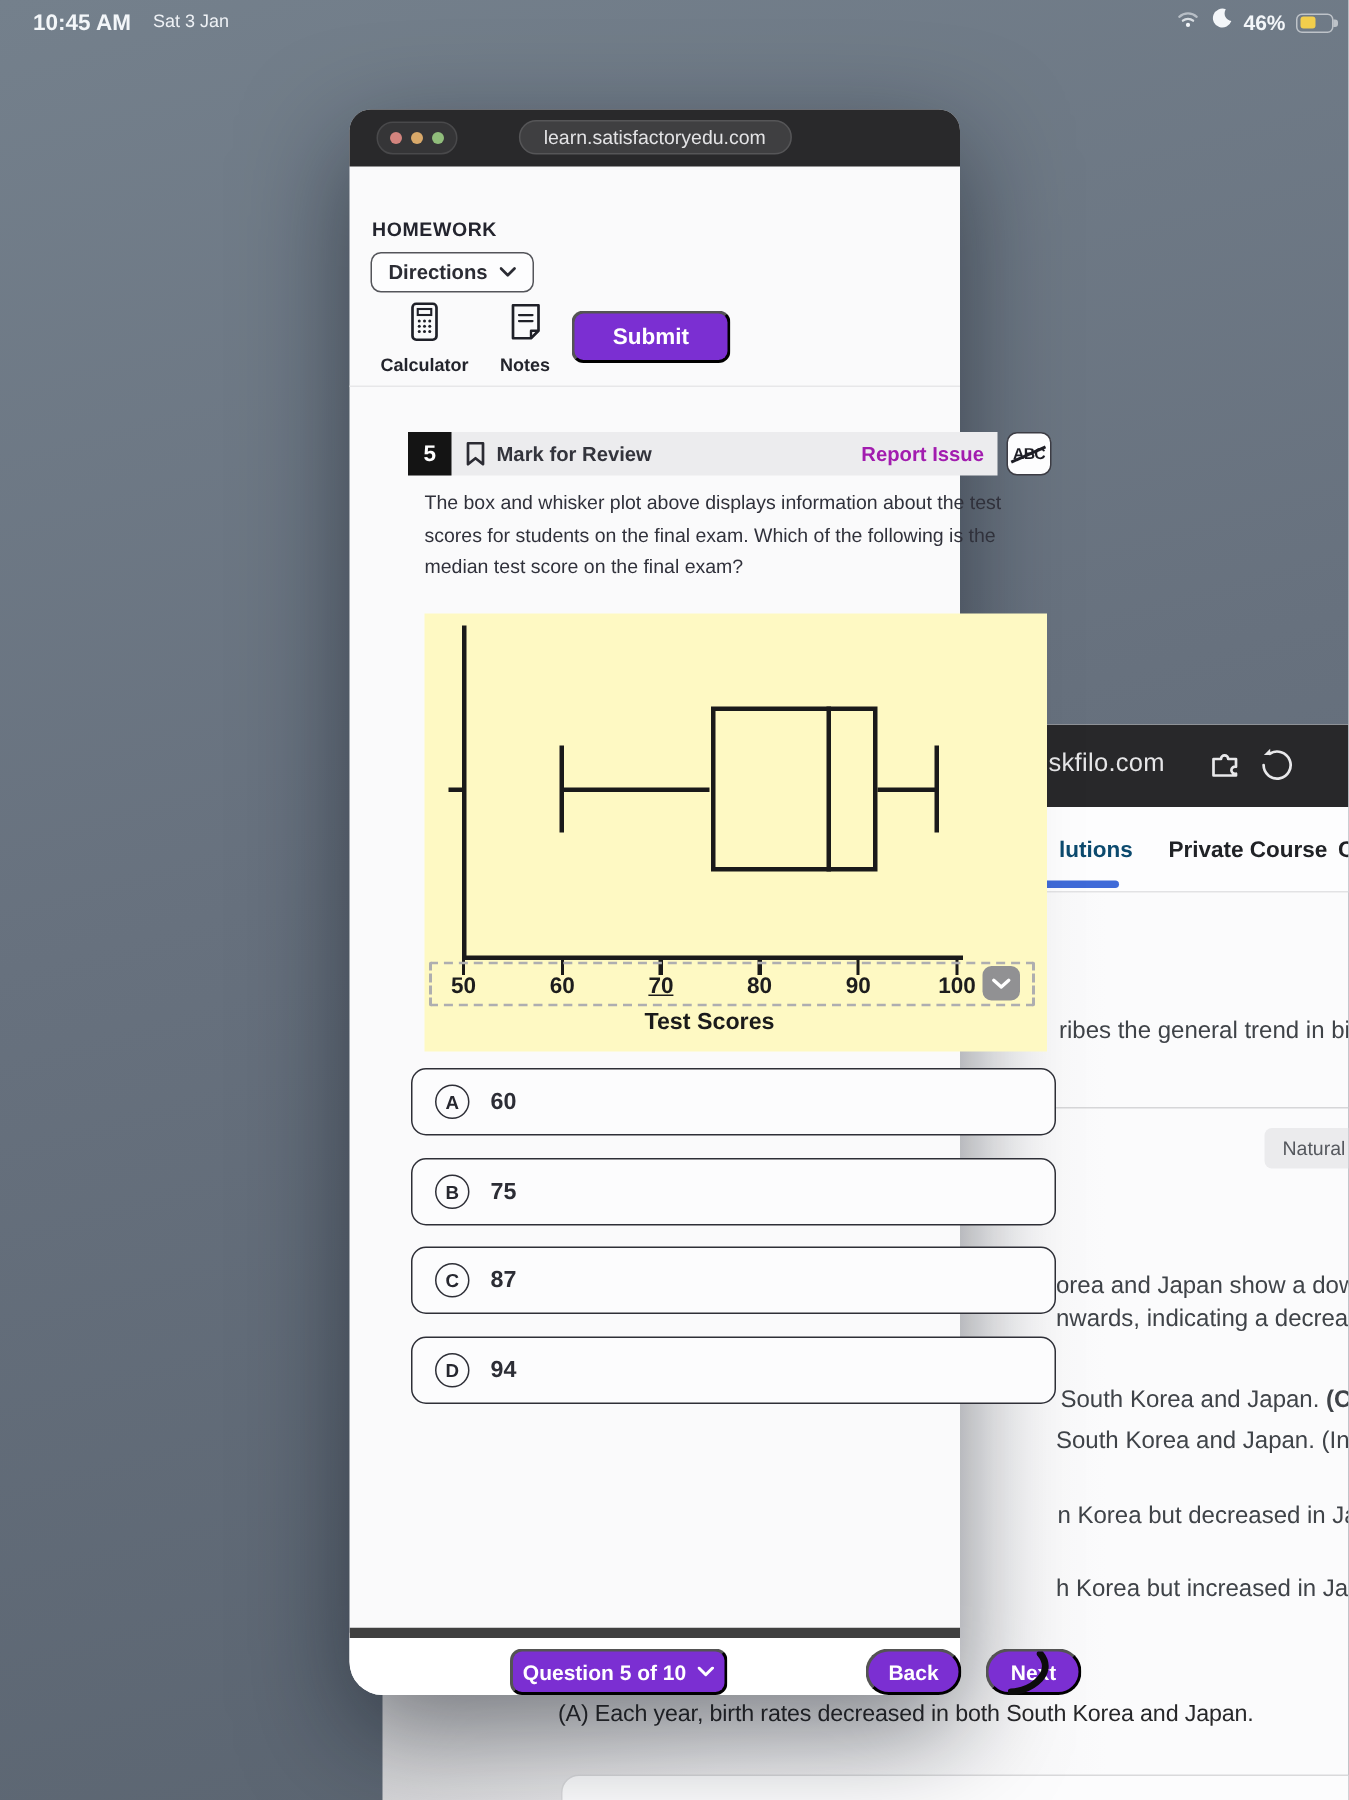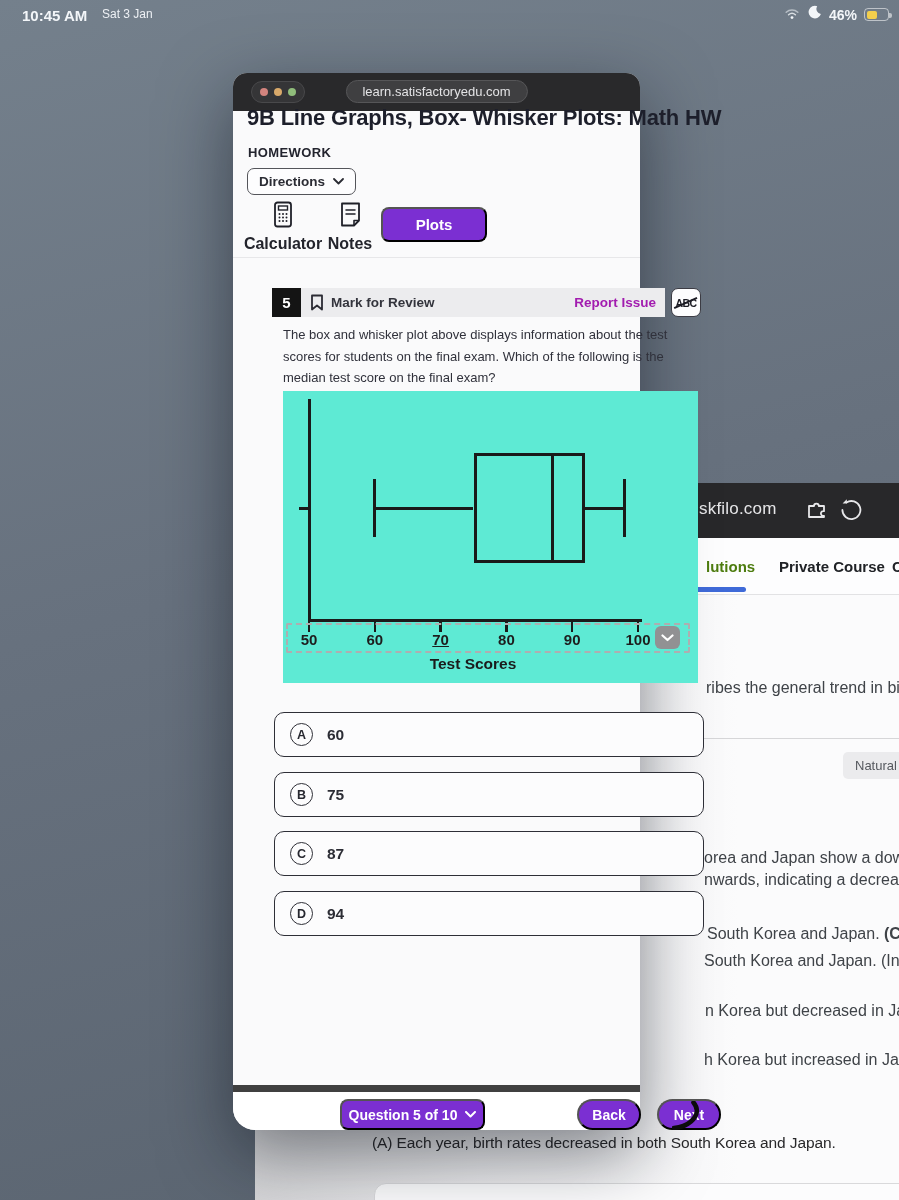--- a/index.html
+++ b/index.html
@@ -21,59 +21,59 @@
   .battery .nub { position:absolute; right:-3.5px; top:3.5px; width:2.5px; height:5px; background:rgba(255,255,255,.55); border-radius:0 2px 2px 0; }
 
   
   .bg-window { position:absolute; left:255px; top:483px; width:644px; height:717px; z-index:5;
     border-top-left-radius:10px; overflow:hidden; background:linear-gradient(to right,#d7d7d9 0%,#ececee 35%,#fbfbfc 75%); }
   .bg-titlebar { position:absolute; left:0; top:0; width:100%; height:55px; background:#28282a; }
   .bg-url { position:absolute; left:444px; top:16px; font-size:17px; color:#e6e6e8; letter-spacing:.2px; }
   .bg-ticon { position:absolute; top:15px; }
   .bg-tabbar { position:absolute; left:0; top:55px; width:100%; height:57px; background:#fdfdfe; border-bottom:1px solid #e2e2e4; }
   .tab-frag { position:absolute; top:20px; font-size:15px; font-weight:700; color:#202226; white-space:nowrap; }
-  .tab-sol { color:#4d7c0f; }
+  .tab-sol { color:#0c4a6e; }
   .tab-underline { position:absolute; left:426px; top:49px; width:65px; height:5px; border-radius:3px; background:#3f6ad8; }
   .bg-line { position:absolute; font-size:16px; color:#3f4348; white-space:nowrap; }
   .bg-divider { position:absolute; left:430px; top:255px; width:214px; height:1px; background:#d6d6d8; }
   .bg-badge { position:absolute; left:588px; top:269px; background:#ebebed; border-radius:5px; padding:6px 12px; font-size:13px; color:#55585e; white-space:nowrap; }
   .bg-answer { position:absolute; left:117px; top:651px; font-size:15.5px; color:#28282a; letter-spacing:-.1px; white-space:nowrap; }
   .bg-bottombox { position:absolute; left:119px; top:700px; width:748px; height:40px; border:1.5px solid #d9d9db; border-radius:12px; background:#fcfcfd; }
 
   
   .main-window { position:absolute; left:193px; top:73px; width:407px; height:1057px; z-index:20;
     background:#fafafb; border-radius:14px 14px 22px 22px; box-shadow:0 24px 70px rgba(10,15,25,.5);margin-left:40px; }
   .mw-titlebar { position:absolute; left:0; top:0; width:100%; height:38px; background:#29292b; border-radius:14px 14px 0 0; }
   .dots-pill { position:absolute; left:18px; top:8px; width:54px; height:22px; border-radius:11px; background:#353537; border:1px solid #49494b; display:flex; align-items:center; justify-content:center; gap:6px; }
   .dot { width:8px; height:8px; border-radius:50%; }
   .dot-red { background:#d3847e; } .dot-yellow { background:#d9a96a; } .dot-green { background:#90bd7b; }
   .url-pill { position:absolute; left:50%; top:7px; transform:translateX(-50%); background:#3f3f41; border:1px solid #565658; border-radius:12px; padding:3px 16px; font-size:13px; color:#e3e3e5; white-space:nowrap; }
 
   .mw-title { position:absolute; left:14px; top:32px; font-size:22px; font-weight:800; color:#1d1f2b; letter-spacing:-.2px; white-space:nowrap; }
   .mw-category { position:absolute; left:15px; top:72px; font-size:13px; font-weight:800; color:#23242e; letter-spacing:.4px; }
   .directions-btn { position:absolute; left:14px; top:95px; display:inline-flex; align-items:center; gap:8px; border:1.4px solid #54555a; border-radius:7px; background:#fdfdfe; padding:5px 11px; font-size:13.5px; font-weight:700; color:#2b2c34; cursor:pointer; }
   .tool { position:absolute; top:128px; width:70px; display:flex; flex-direction:column; align-items:center; gap:3px; cursor:pointer; }
-  .tool-label { font-size:16px; font-weight:700; color:#23242c; }
+  .tool-label { font-size:12px; font-weight:700; color:#23242c; }
   .tool-calc { left:15px; } .tool-notes { left:82px; }
   .submit-btn { position:absolute; left:148px; top:134px; width:106px; height:35px; border-radius:8px; background:#7b2fd2; color:#fff; font-size:15px; font-weight:700; display:flex; align-items:center; justify-content:center; cursor:pointer; }
   .header-divider { position:absolute; left:0; top:184px; width:100%; height:1px; background:#e7e7e9; }
 
   .qbar { position:absolute; left:39px; top:215px; width:393px; height:29px; background:#ececee; display:flex; align-items:center; }
   .qnum { width:29px; height:29px; background:#141414; color:#fff; font-size:15px; font-weight:700; display:flex; align-items:center; justify-content:center; flex:none; }
   .qbar-mark { display:flex; align-items:center; gap:7px; margin-left:9px; cursor:pointer; }
   .qbar-mark-label { font-size:13.5px; font-weight:700; color:#33343c; }
   .report-issue { margin-left:auto; margin-right:9px; font-size:13.5px; font-weight:800; color:#a21caf; cursor:pointer; }
   .eliminator { position:absolute; left:438px; top:215px; width:30px; height:29px; border:1.6px solid #3c3c44; border-radius:7px; background:#fdfdfe; display:flex; align-items:center; justify-content:center; cursor:pointer; }
   .eliminator span { font-size:10.5px; font-weight:800; color:#1d1d25; letter-spacing:-.5px; position:relative; }
   .eliminator span::after { content:""; position:absolute; left:-2px; right:-2px; top:48%; height:1.6px; background:#1d1d25; transform:rotate(-24deg); }
 
   .question-text { position:absolute; left:50px; top:251px; width:424px; font-size:13px; line-height:21.5px; color:#30313b; }
 
   
-  .plot { position:absolute; left:50px; top:318px; width:415px; height:292px; background:#5eead4; }
+  .plot { position:absolute; left:50px; top:336px; width:415px; height:292px; background:#fef9c3; }
   .bp { position:absolute; background:#1a1a1a; }
   .bp-box { position:absolute; border:3px solid #1a1a1a; background:transparent; }
   .tick-label { position:absolute; width:40px; text-align:center; font-size:15px; font-weight:800; color:#1d1d1d; }
   .xlabel { position:absolute; left:119px; top:264px; width:142px; text-align:center; font-size:15.5px; font-weight:800; color:#1b1b1b; }
   .select-rect { position:absolute; left:3px; top:232px; width:404px; height:30px; border:2px dashed #aeaeb0; border-radius:2px; }
   .select-chevron { position:absolute; left:372px; top:235px; width:25px; height:23px; background:#919193; border-radius:6px; display:flex; align-items:center; justify-content:center; cursor:pointer; }
 
   
   .option { position:absolute; left:41px; width:430px; height:45px; border:1.6px solid #2e2f37; border-radius:10px; background:#fcfcfd; display:flex; align-items:center; cursor:pointer; }
   .opt-a { top:639px; } .opt-b { top:699px; } .opt-c { top:758px; } .opt-d { top:818px; }
@@ -152,21 +152,20 @@
 <div class="main-window">
   <div class="mw-titlebar">
     <span class="dots-pill">
       <span class="dot dot-red"></span>
       <span class="dot dot-yellow"></span>
       <span class="dot dot-green"></span>
     </span>
     <span class="url-pill">learn.satisfactoryedu.com</span>
   </div>
 
-  <div class="mw-title">9B Line Graphs, Box- Whisker Plots: Math HW</div>
   <div class="mw-category">HOMEWORK</div>
 
   <button class="directions-btn">
     <span>Directions</span>
     <svg width="11" height="7" viewBox="0 0 11 7">
         <path d="M1 1l4.5 4.5L10 1" fill="none" stroke="#2b2c34" stroke-width="1.8" stroke-linecap="round" stroke-linejoin="round"></path>
       </svg>
   </button>
 
   <div class="tool tool-calc">
@@ -192,21 +191,21 @@
   <div class="tool tool-notes">
     <span>
       <svg width="25" height="27" viewBox="0 0 25 27">
           <path d="M4 2.5h17v17l-5 5H4z" fill="none" stroke="#1f2028" stroke-width="1.8" stroke-linejoin="round"></path>
           <path d="M16 24.5v-5h5" fill="none" stroke="#1f2028" stroke-width="1.6" stroke-linejoin="round"></path>
           <path d="M8 9h9M8 13h9" stroke="#1f2028" stroke-width="1.5" stroke-linecap="round"></path>
         </svg>
     </span>
     <span class="tool-label">Notes</span>
   </div>
-  <button class="submit-btn">Plots</button>
+  <button class="submit-btn">Submit</button>
   <div class="header-divider"></div>
 
   <div class="qbar">
     <span class="qnum">5</span>
     <span class="qbar-mark">
       <svg width="14" height="17" viewBox="0 0 14 17">
           <path d="M2 1.5h10v14l-5-4-5 4z" fill="none" stroke="#2b2b33" stroke-width="1.8" stroke-linejoin="round"></path>
         </svg>
       <span class="qbar-mark-label">Mark for Review</span>
     </span>

